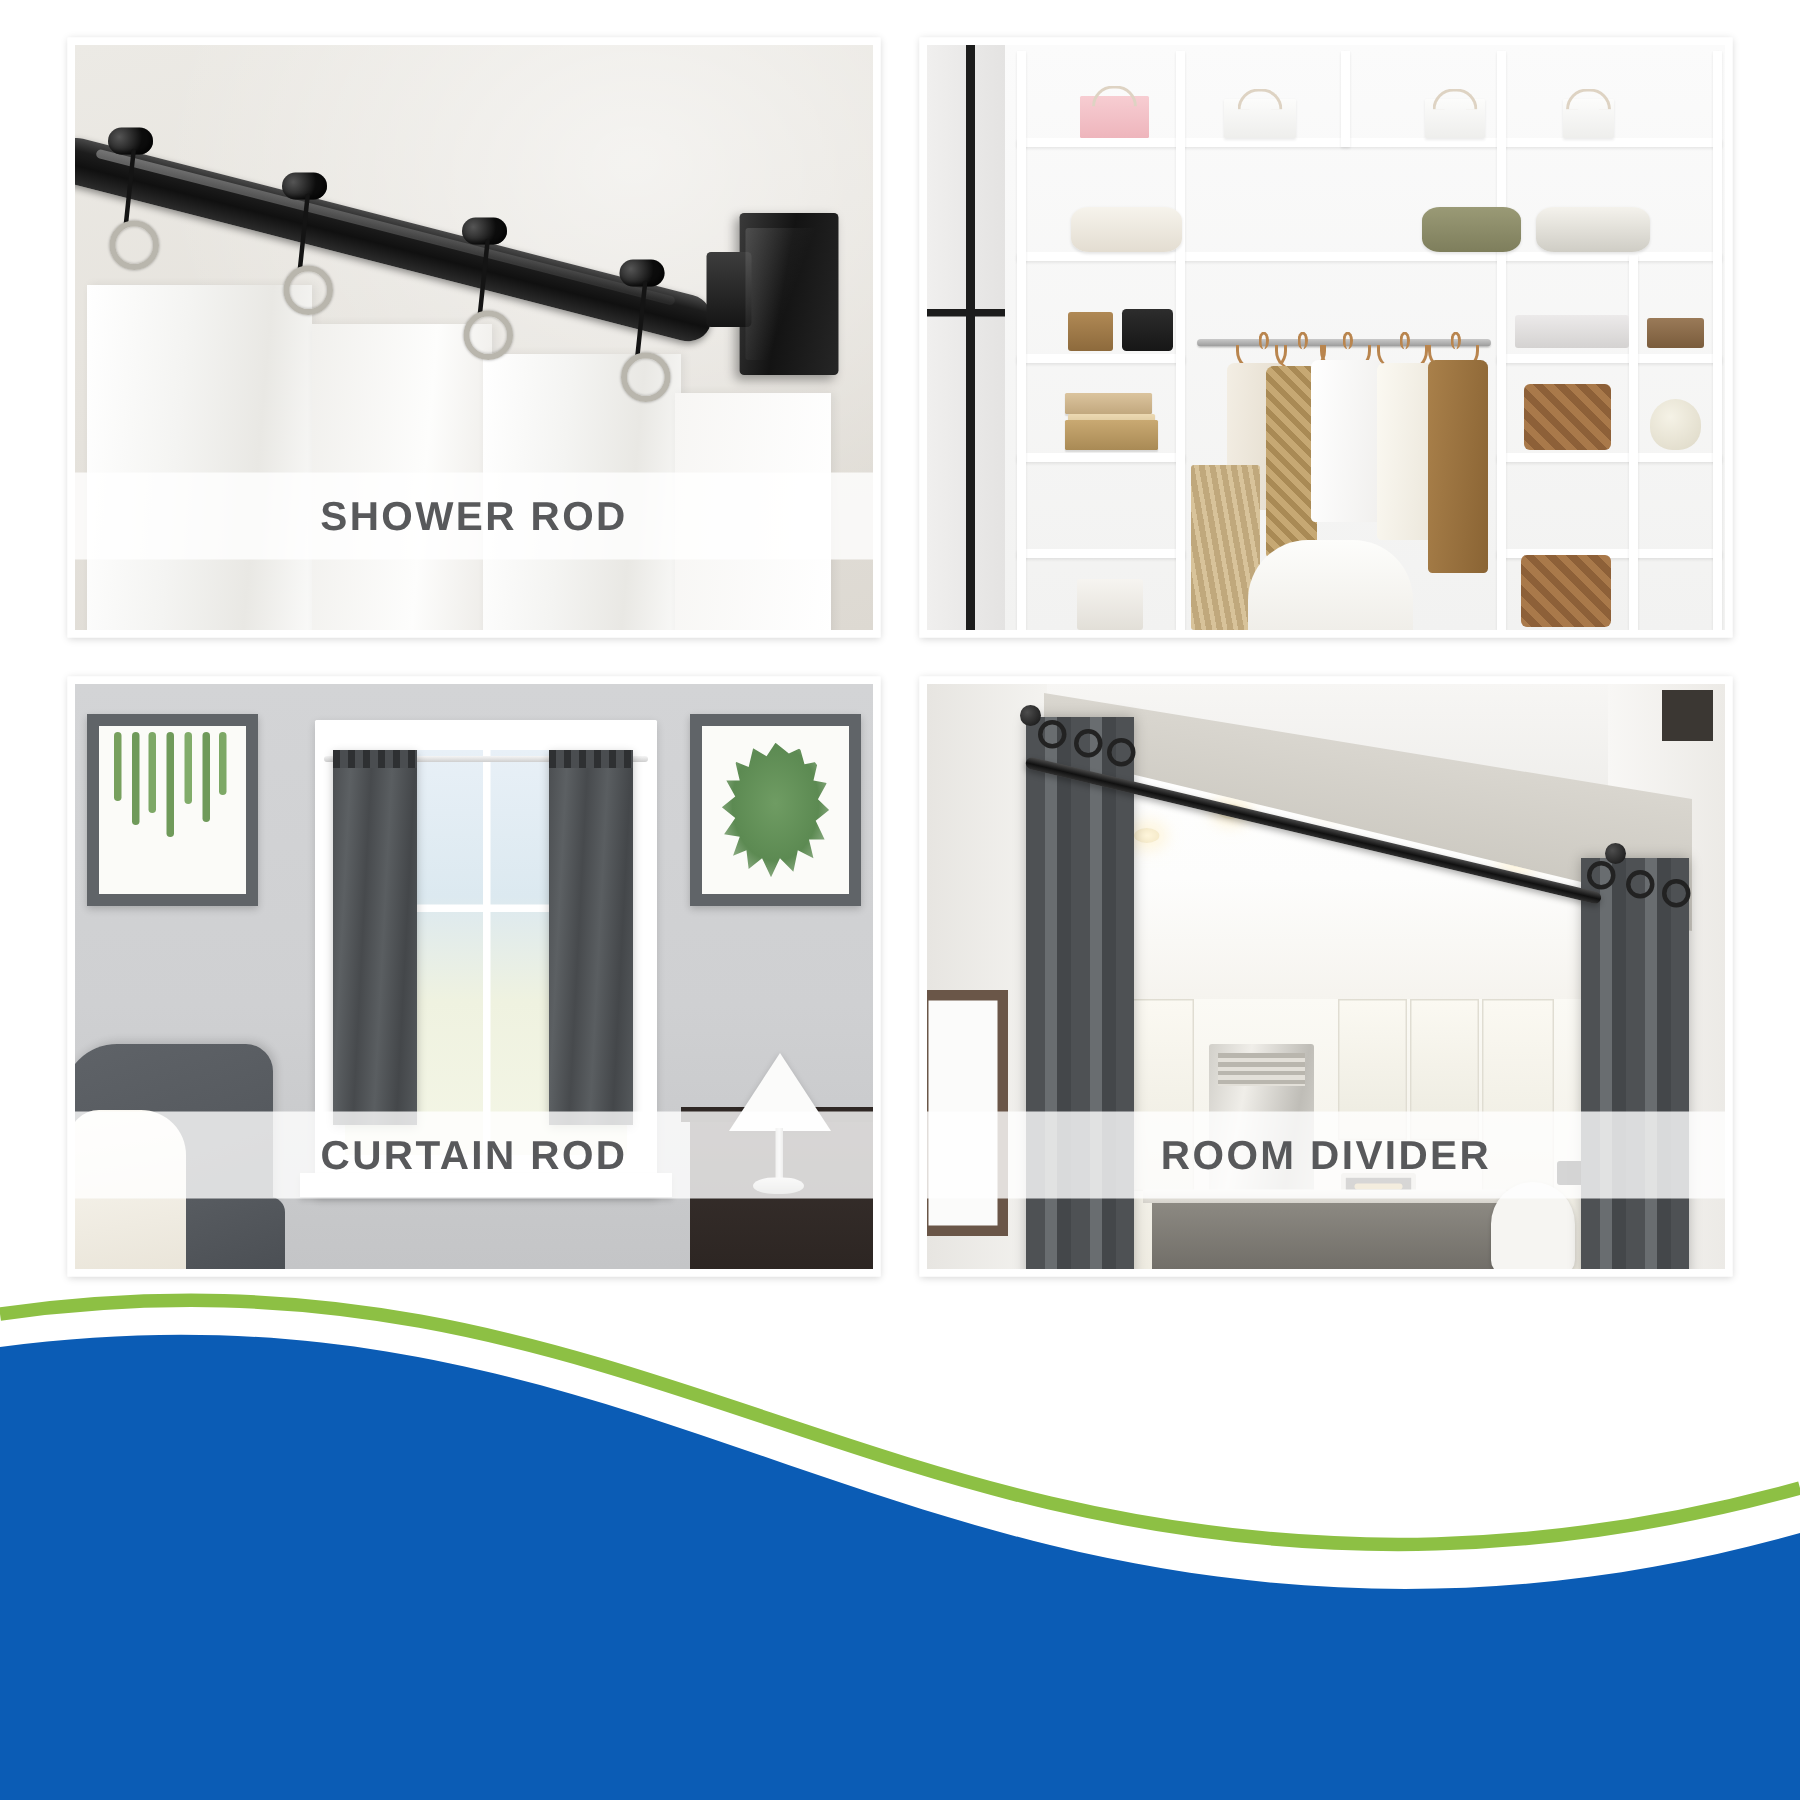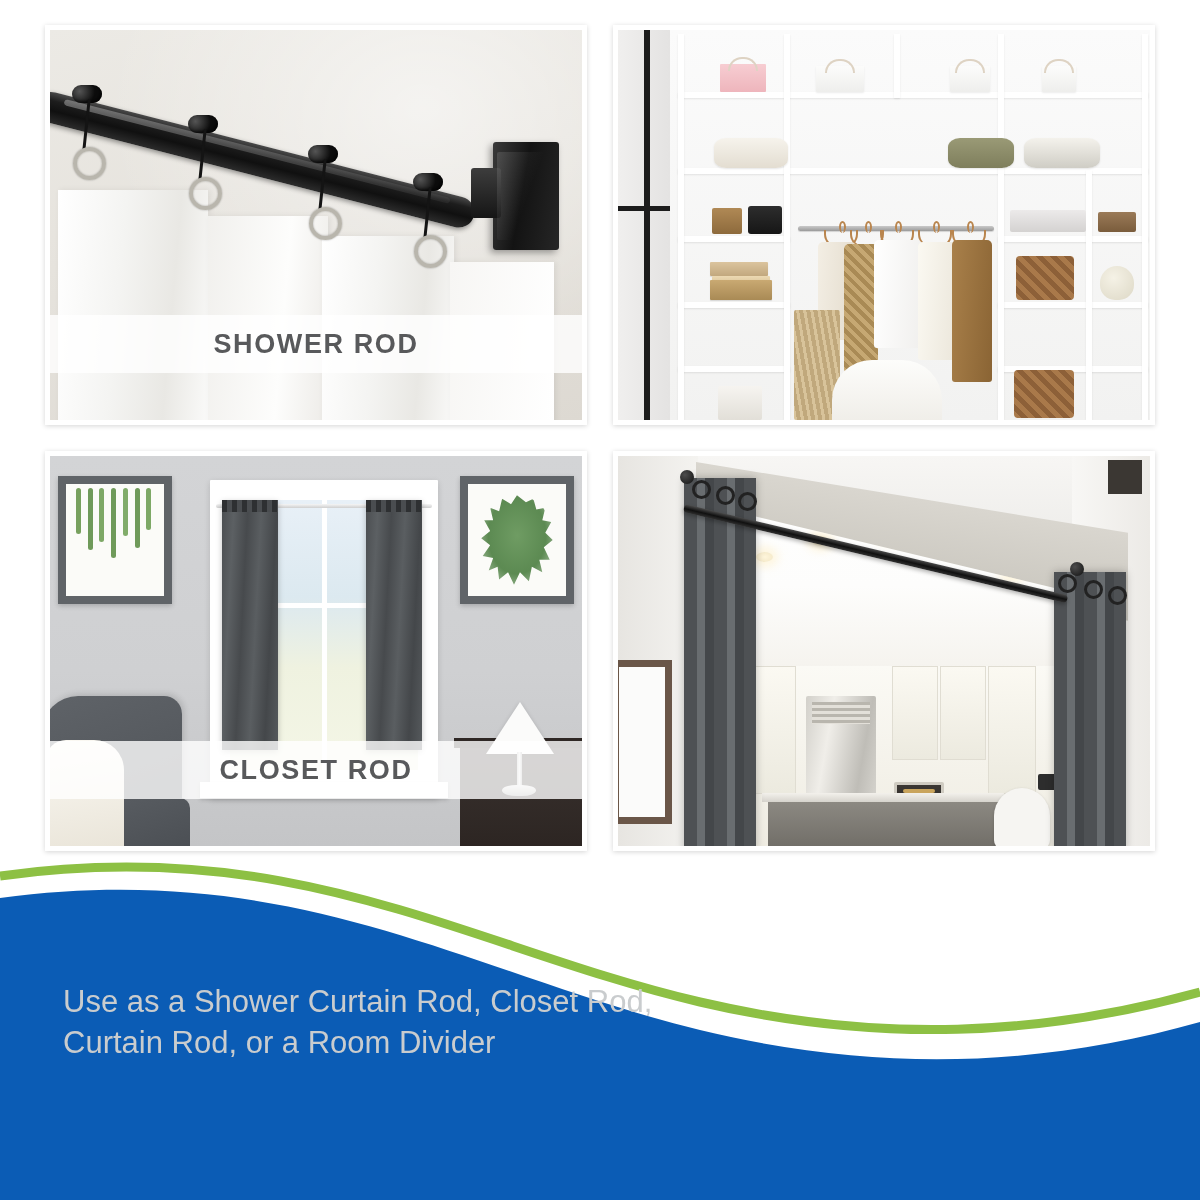--- a/index.html
+++ b/index.html
@@ -459,21 +459,21 @@
 
       <div class="chair"></div>
       <div class="throw"></div>
 
       <div class="sidetable"></div>
       <div class="lamp-shade"></div>
       <div class="lamp-stem"></div>
       <div class="lamp-base"></div>
     </div>
     <div class="label-band">
-      <span class="label-text">CLOSET ROD</span>
+      <span class="label-text">CURTAIN ROD</span>
     </div>
   </div>
 
   <div class="card">
     <div class="scene s4">
       <div class="ceil"></div>
       <div class="leftwall"></div>
       <div class="rightwall"></div>
       <div class="beam"></div>
 
@@ -512,27 +512,26 @@
       <div class="dpanel dp-l"></div>
       <div class="dpanel dp-r"></div>
 
       <div class="grom" style="left:74px;top:24px;"></div>
       <div class="grom" style="left:98px;top:30px;"></div>
       <div class="grom" style="left:120px;top:36px;"></div>
       <div class="grom" style="left:440px;top:118px;"></div>
       <div class="grom" style="left:466px;top:124px;"></div>
       <div class="grom" style="left:490px;top:130px;"></div>
     </div>
+    <div class="label-band">
+      <span class="label-text">ROOM DIVIDER</span>
+    </div>
   </div>
 </div>
 
 <svg class="wave" viewBox="0 0 1200 354" preserveAspectRatio="none">
   <path d="M0,24 C300,-18 470,96 700,150 C880,192 1040,184 1200,140 L1200,354 L0,354 Z" fill="#ffffff"></path>
   <path d="M0,30 C300,-12 470,102 700,156 C880,198 1040,190 1200,146" fill="none" stroke="#8DC044" stroke-width="9"></path>
   <path d="M0,52 C300,12 470,128 700,184 C880,228 1045,220 1200,176 L1200,354 L0,354 Z" fill="#0B5CB5"></path>
 </svg>
 
 <div class="banner-text">
-  <div class="subtitle">
-    <div>Use as a Shower Curtain Rod, Closet Rod,</div>
-    <div>Curtain Rod, or a Room Divider</div>
-  </div>
 </div>
 
 </body></html>

